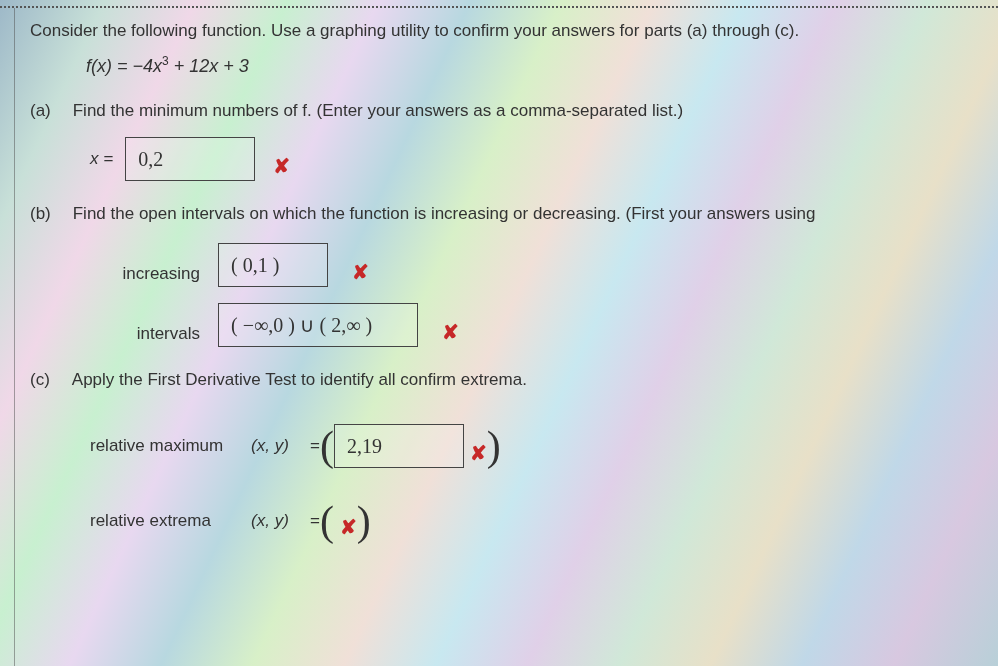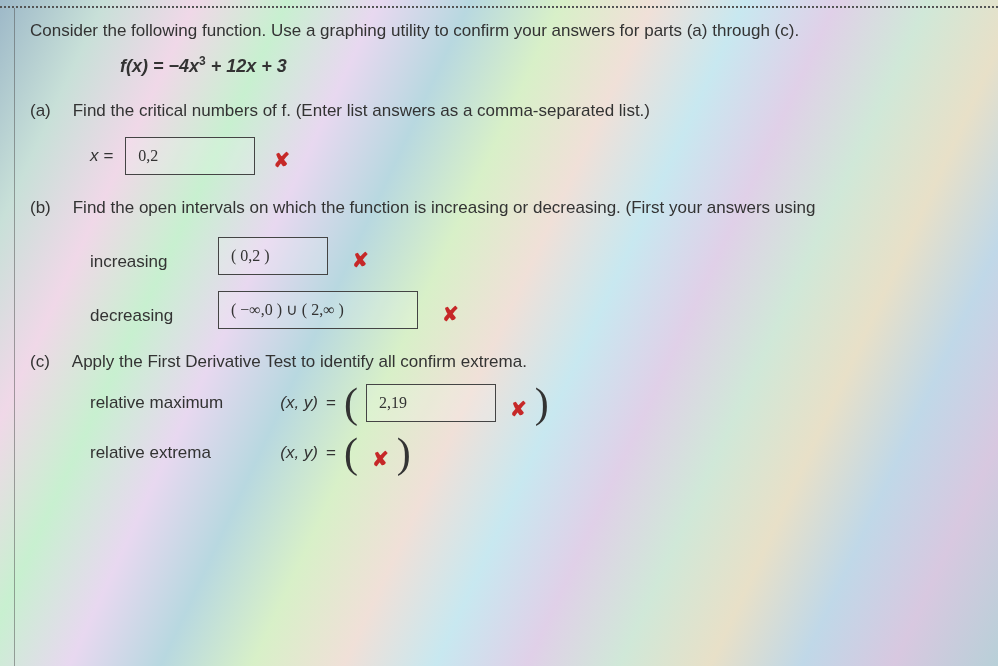--- a/index.html
+++ b/index.html
@@ -31,101 +31,100 @@
     top: 8px;
     bottom: 0;
     border-left: 1px solid rgba(80,80,80,0.5);
   }
   .content {
     padding: 18px 8px 12px 30px;
     line-height: 1.5;
   }
   .intro { margin-bottom: 0; }
   .formula {
-    margin: 8px 0 18px 90px;
+    margin: 8px 0 18px 56px;
     font-style: italic;
     font-size: 18px;
-    font-weight: bold;
   }
   .sup { font-size: 12px; vertical-align: super; font-style: normal; }
   .part { margin: 14px 0 20px 0; }
   .part-label { display: inline-block; width: 38px; vertical-align: top; }
   .part-text { }
   .sub { margin-left: 60px; margin-top: 14px; display: flex; align-items: center; gap: 12px; }
-  .sub-c { margin-left: 60px; margin-top: 8px; display: flex; align-items: center; gap: 8px; }
+  .sub-c { margin-left: 60px; margin-top: 32px; display: flex; align-items: center; }
   .label-col { min-width: 140px; }
   .eq { font-style: italic; }
   .answer-box {
     border: 1px solid #444;
     background: rgba(255,255,255,0.15);
     padding: 6px 12px;
-    font-size: 16px;
+    font-size: 20px;
     min-width: 110px;
     display: inline-block;
     text-align: left;
     font-family: 'Times New Roman', serif;
   }
   .answer-box.wide { min-width: 200px; }
   .answer-box.med { min-width: 130px; }
   .x-mark {
     color: #c62828;
     font-weight: bold;
     font-size: 20px;
     margin-left: 6px;
     align-self: flex-end;
   }
   .big-paren {
     font-size: 42px;
     font-family: 'Times New Roman', serif;
     line-height: 1;
     font-weight: 300;
   }
-  .xy-eq { font-style: italic; min-width: 80px; text-align: right; }
+  .xy-eq { font-style: italic; min-width: 80px; text-align: center; }
   .row-b { margin-left: 60px; margin-top: 16px; display: flex; align-items: flex-end; gap: 18px; }
-  .row-b .label-col { min-width: 110px; }
+  .row-b .label-col { min-width: 110px; text-align: right; }
   .serif { font-family: 'Times New Roman', serif; }
 </style>
 </head>
 <body>
 
 <div class="dotted-top"></div>
 <div class="left-rule"></div>
 
 <div class="content">
 
   <div class="intro">Consider the following function. Use a graphing utility to confirm your answers for parts (a) through (c).</div>
 
   <div class="formula">
     <span>f(x)</span>
     <span>=</span>
     <span>−4x</span><span class="sup">3</span><span> + 12x + 3</span>
   </div>
 
   <div class="part">
     <span class="part-label">(a)</span>
-    <span class="part-text">Find the critical numbers of f. (Enter list answers as a comma-separated list.)</span>
+    <span class="part-text">Find the minimum numbers of f. (Enter your answers as a comma-separated list.)</span>
     <div class="sub">
       <span class="eq">x =</span>
       <span class="answer-box med">0,2</span>
       <span class="x-mark">✘</span>
     </div>
   </div>
 
   <div class="part">
     <span class="part-label">(b)</span>
     <span class="part-text">Find the open intervals on which the function is increasing or decreasing. (First your answers using</span>
 
     <div class="row-b">
       <span class="label-col">increasing</span>
-      <span class="answer-box serif">( 0,2 )</span>
+      <span class="answer-box serif">( 0,1 )</span>
       <span class="x-mark">✘</span>
     </div>
 
     <div class="row-b">
-      <span class="label-col">decreasing</span>
+      <span class="label-col">intervals</span>
       <span class="answer-box wide serif">( −∞,0 ) ∪ ( 2,∞ )</span>
       <span class="x-mark">✘</span>
     </div>
   </div>
 
   <div class="part">
     <span class="part-label">(c)</span>
     <span class="part-text">Apply the First Derivative Test to identify all confirm extrema.</span>
 
     <div class="sub-c">

